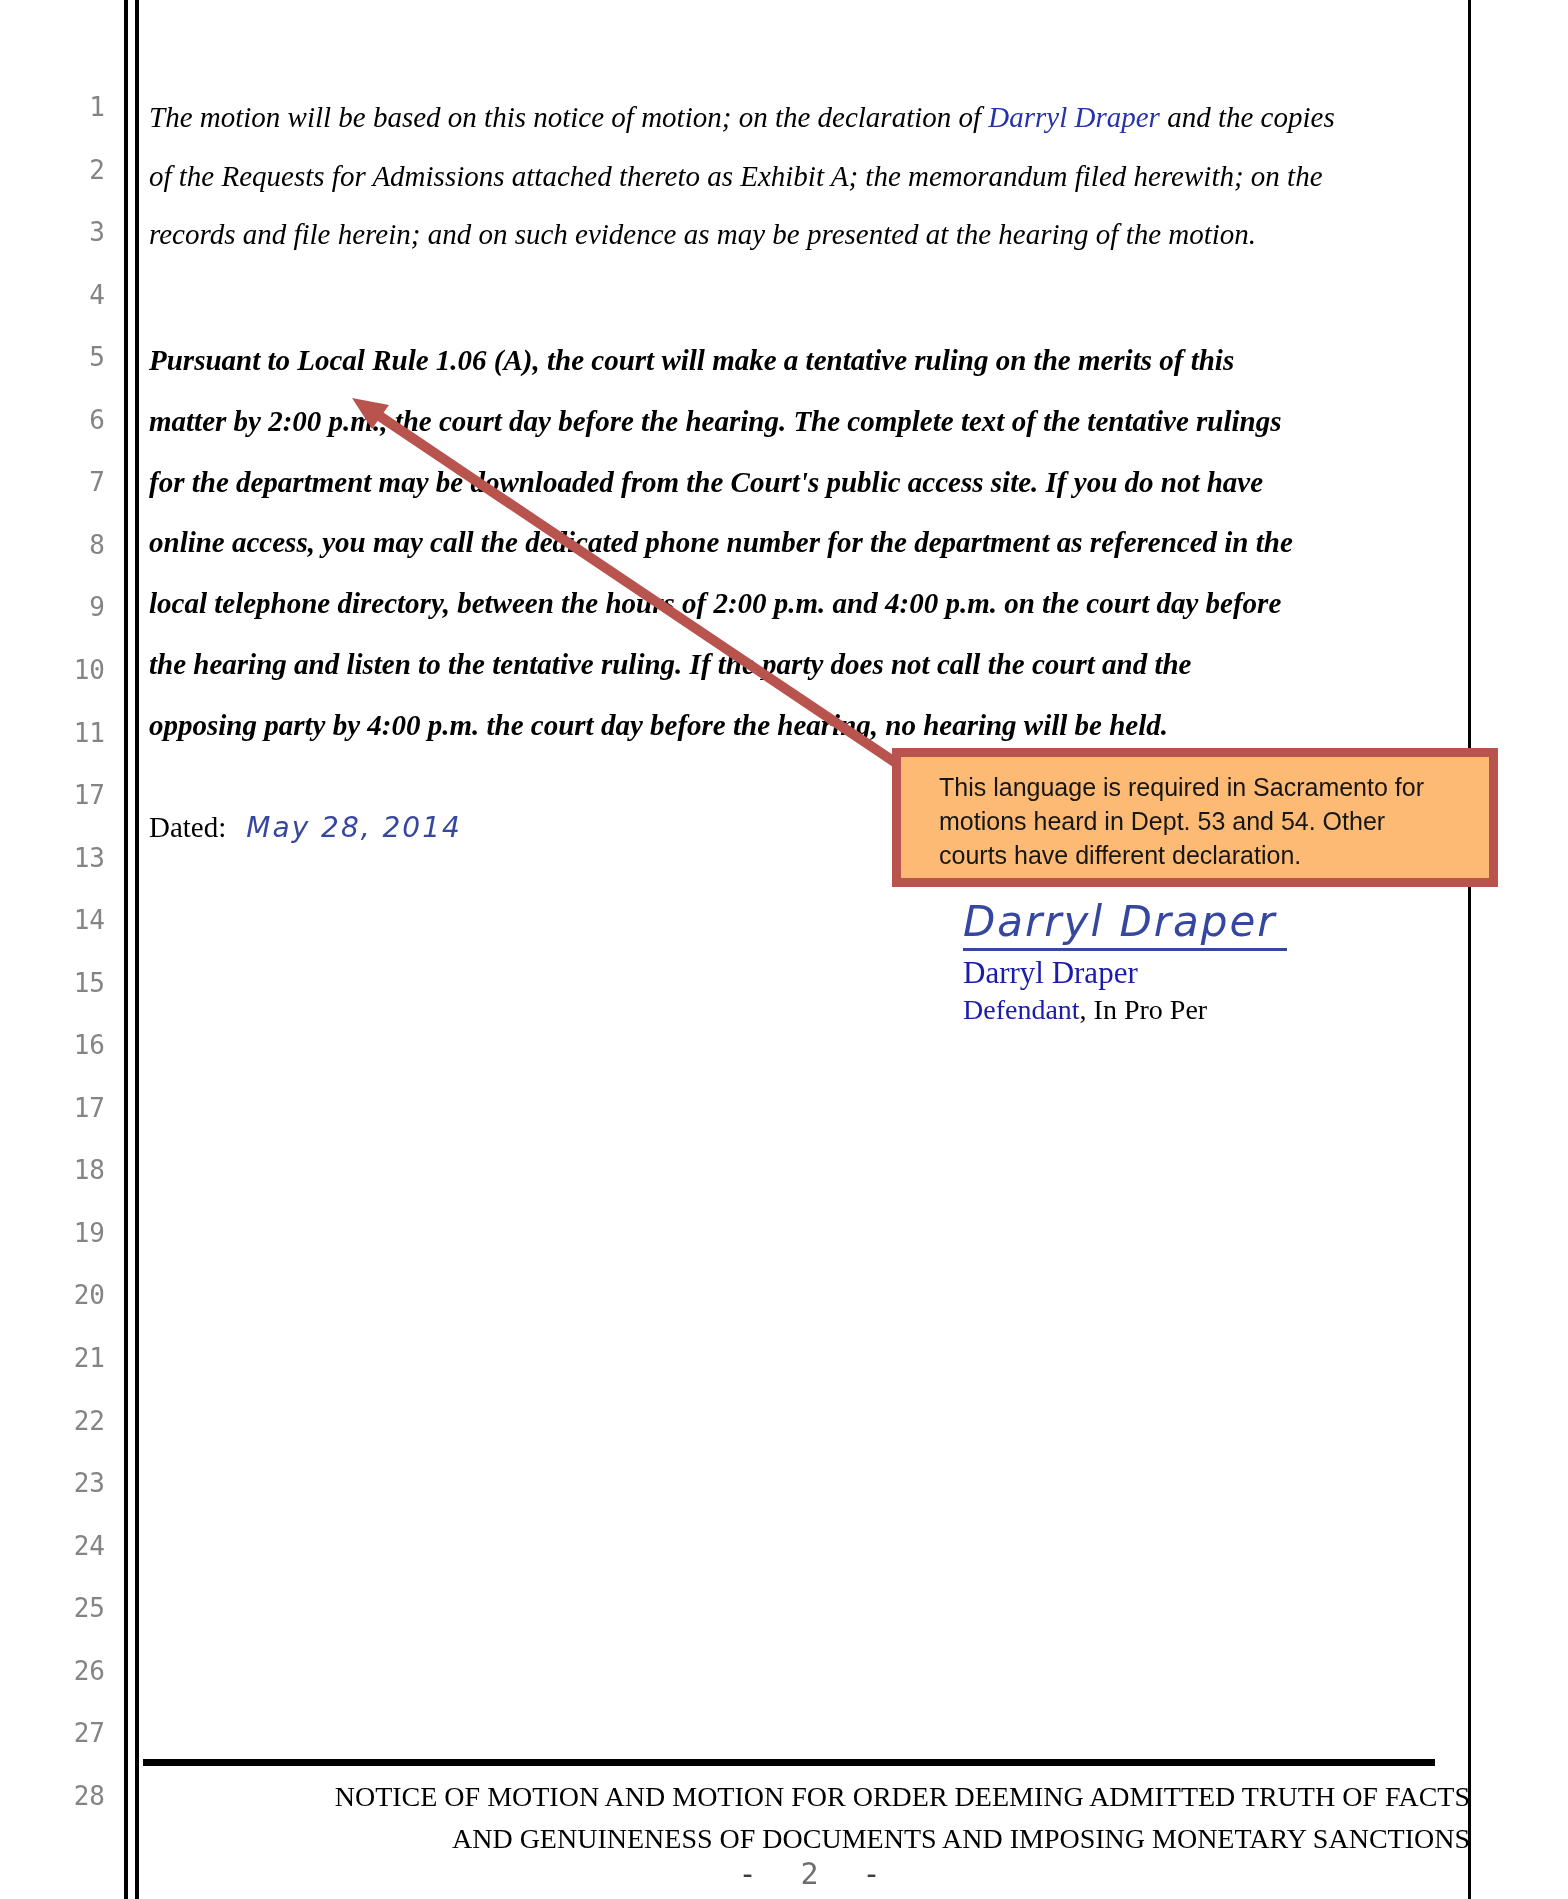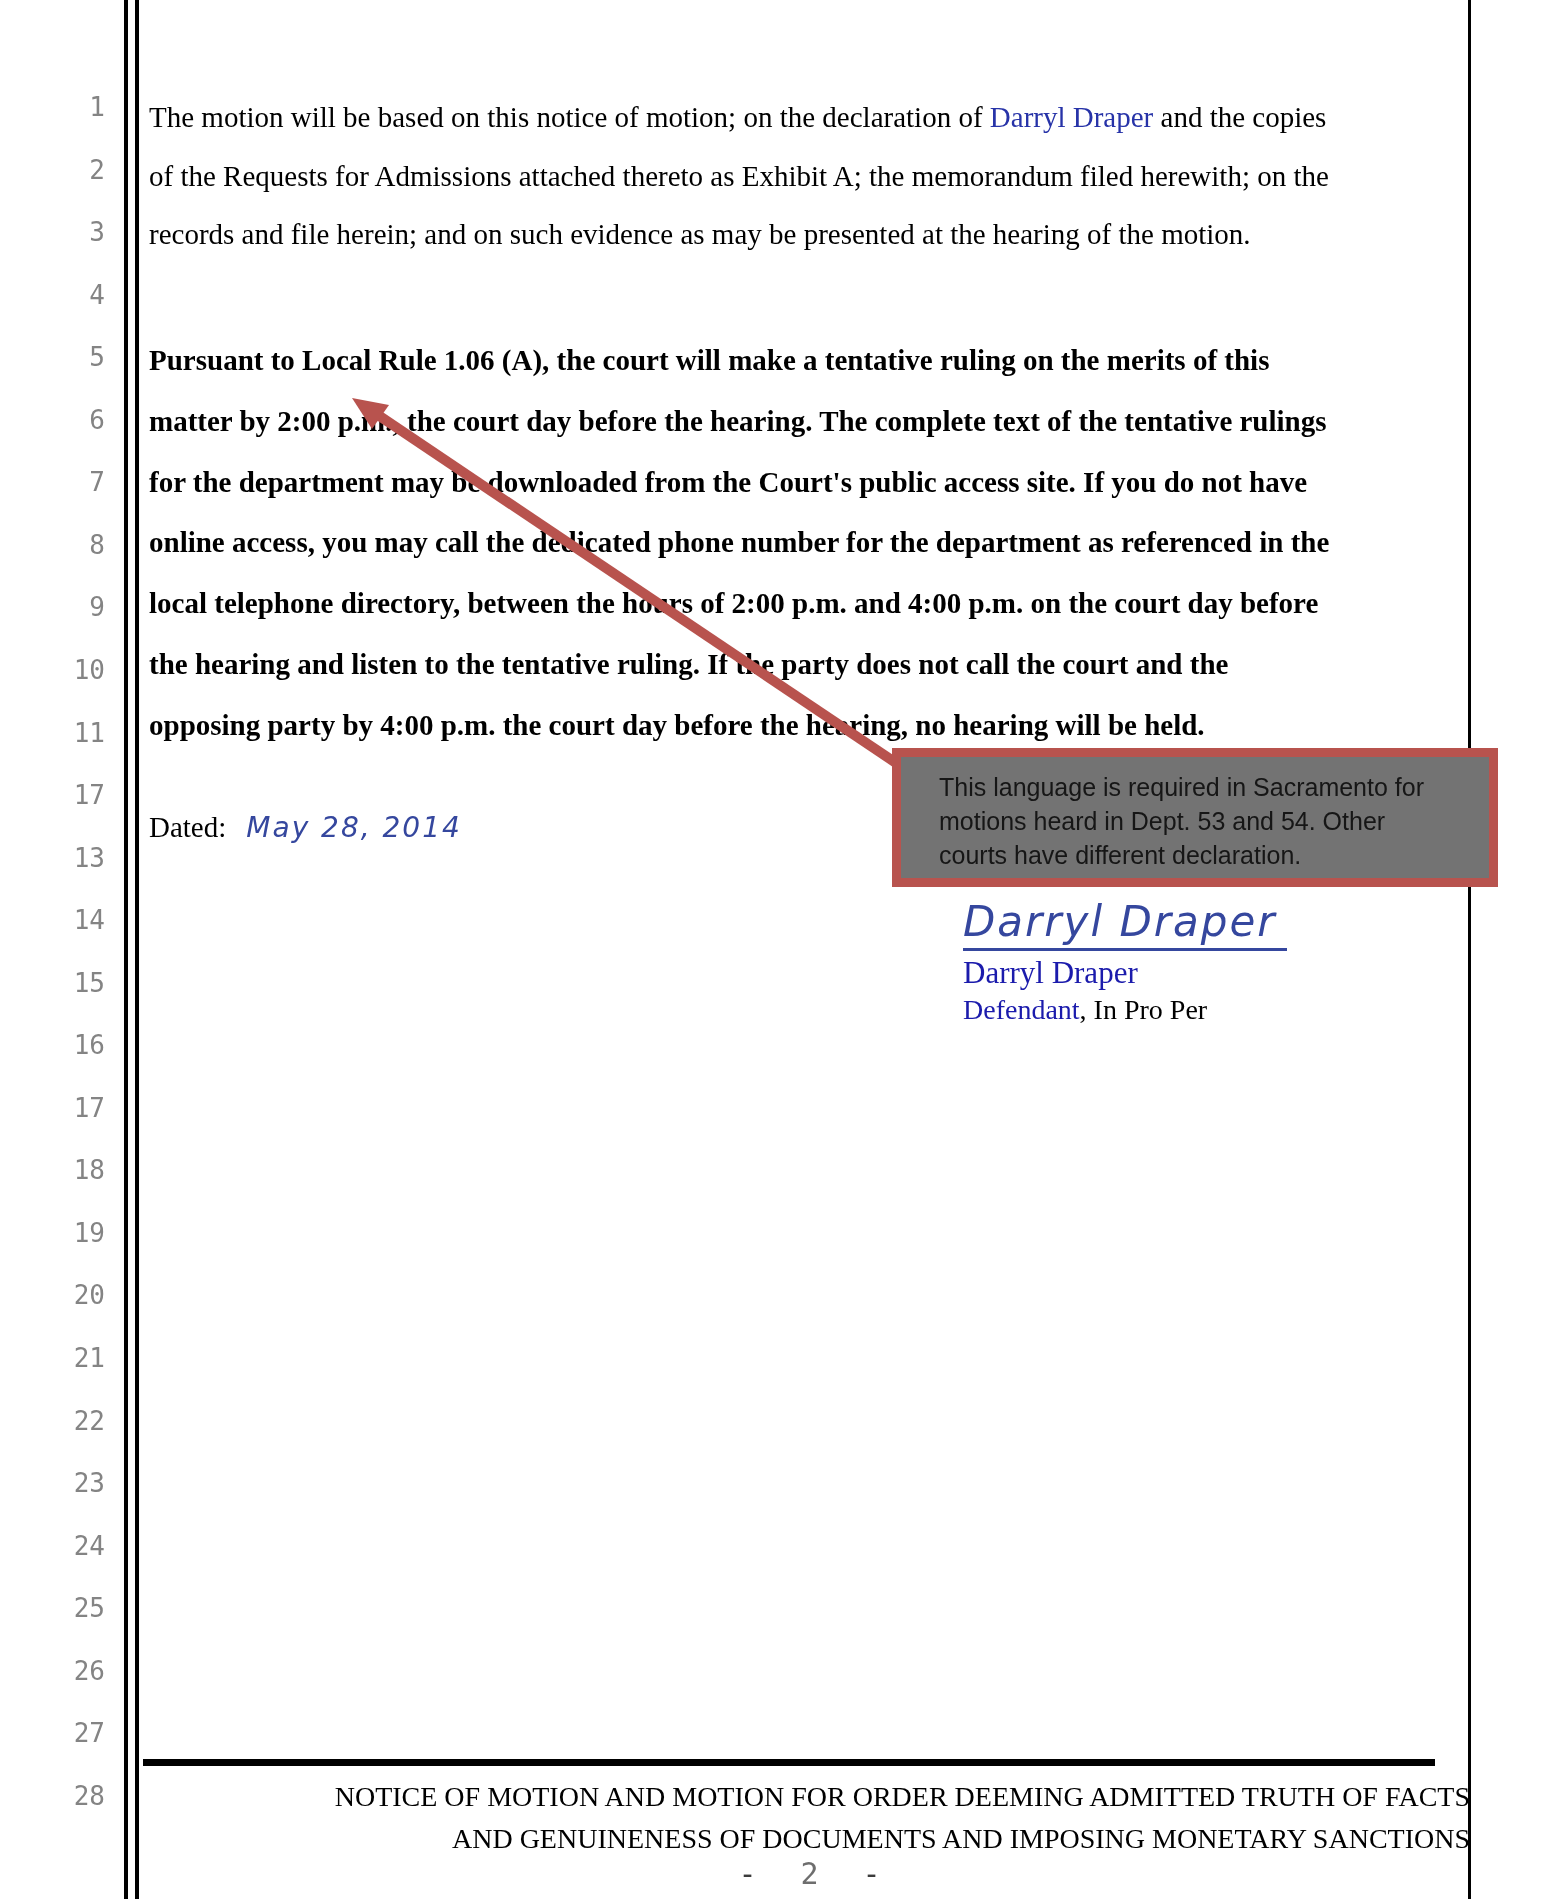--- a/index.html
+++ b/index.html
@@ -14,38 +14,38 @@
   .vrule.r1{left:1468px;width:3px;}
   
   .lineno{
     position:absolute;left:30px;width:75px;text-align:right;
     font-family:"DejaVu Sans Mono", monospace;
     font-size:26px;line-height:26px;color:#848484;
   }
   
   .bodypara{
     position:absolute;left:149px;width:1321px;
-    font-size:29px;line-height:58.5px;
+    font-size:29px;line-height:58.5px;font-style:italic;
   }
   .bodypara .tl{white-space:nowrap;}
   .para1{top:88px;}
   .parabold{top:330px;font-weight:bold;line-height:60.8px;}
   .name-inline{color:#2733a8;}
   
   .dated{position:absolute;left:149px;top:797px;font-size:29px;line-height:60px;white-space:nowrap;}
   .datescript{
     font-family:"DejaVu Sans", sans-serif;font-style:italic;
     color:#35479e;font-size:28px;letter-spacing:2px;margin-left:20px;
   }
   
   .arrowlayer{position:absolute;left:0;top:0;width:1568px;height:1899px;pointer-events:none;}
   
   .callout{
     position:absolute;left:892px;top:748px;width:606px;height:139px;
-    box-sizing:border-box;border:9px solid #b8534e;background:#737373;
+    box-sizing:border-box;border:9px solid #b8534e;background:#fdba74;
     padding:13px 8px 0 38px;
     font-family:"Liberation Sans", sans-serif;font-size:25px;line-height:34px;color:#161616;
   }
   
   .sigblock{position:absolute;left:963px;top:898px;}
   .sigscript{
     display:inline-block;font-family:"DejaVu Sans", sans-serif;font-style:italic;
     color:#35479e;font-size:42px;line-height:48px;letter-spacing:2px;
     border-bottom:3px solid #35479e;padding:0 10px 2px 0;
   }

